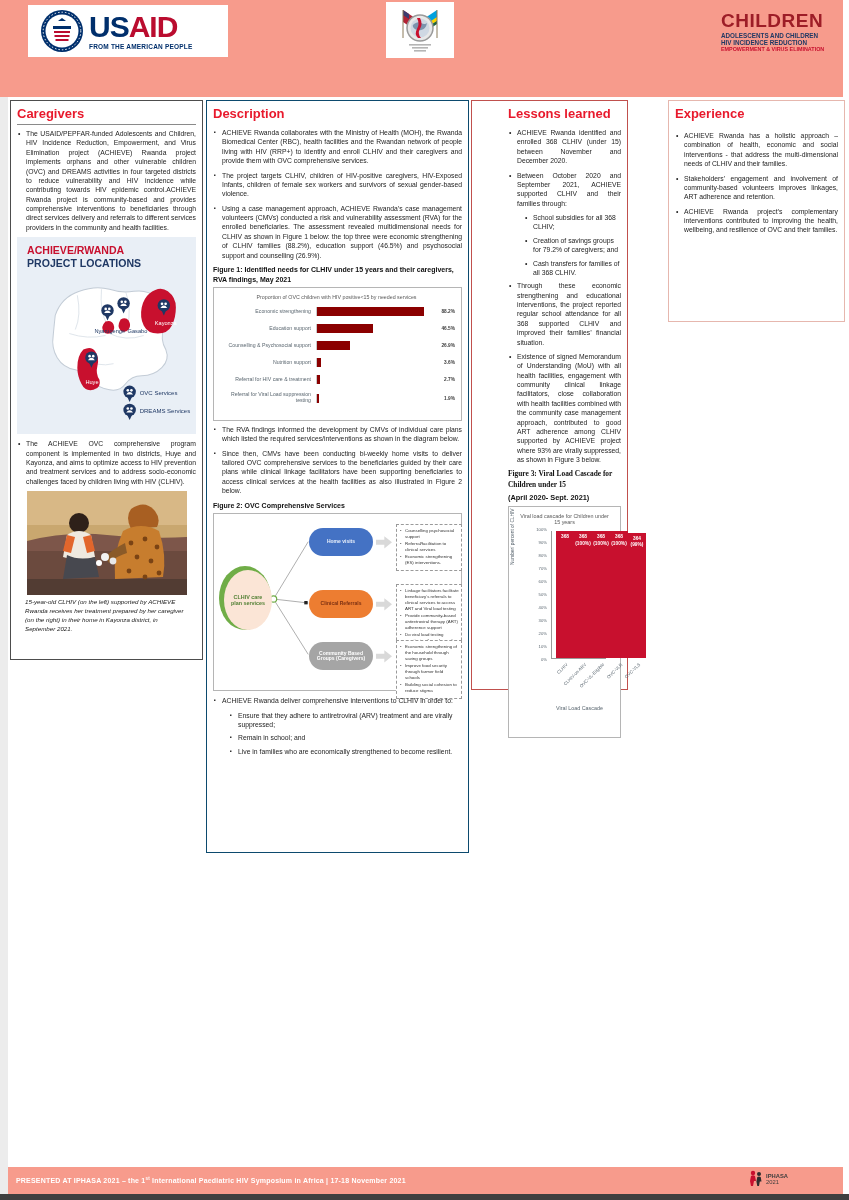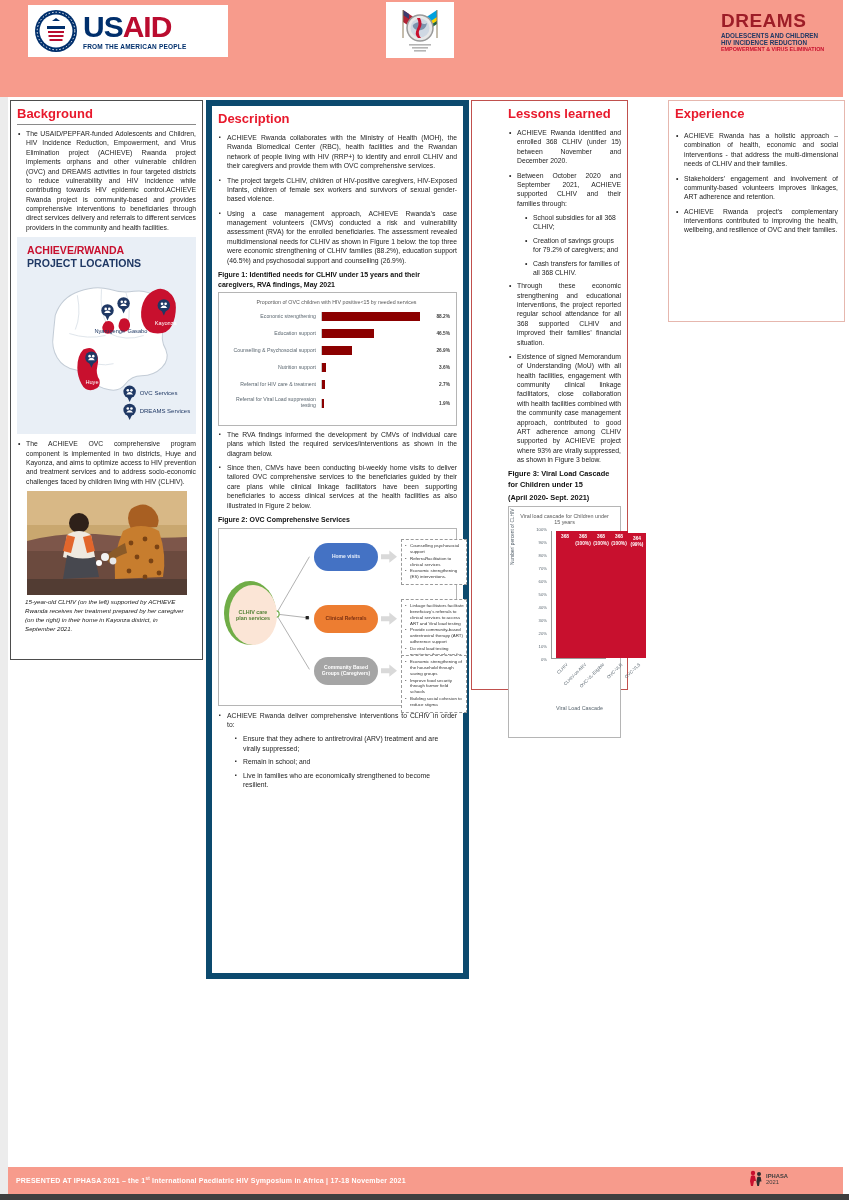--- a/index.html
+++ b/index.html
@@ -4,21 +4,21 @@
 <style>
   * { box-sizing: border-box; margin: 0; padding: 0; }
   html,body { background:#e9e9e9; }
   body { font-family: "Liberation Sans", sans-serif; }
   .poster { position:relative; width:849px; height:1200px; background:#ffffff; overflow:hidden; }
 
   
   .header { position:absolute; left:0; top:0; width:843px; height:97px; background:#f79b8c; }
   .right-sliver { position:absolute; right:0; top:0; width:6px; height:97px; background:#ffffff; }
   .logo-box { position:absolute; background:#fff; display:flex; align-items:center; }
-  .usaid-box { left:28px; top:5px; width:200px; height:52px; padding:3px 6px; gap:5px; }
+  .usaid-box { left:28px; top:5px; width:200px; height:52px; padding:3px 12px; gap:5px; }
   .usaid-text-wrap { display:flex; flex-direction:column; line-height:1; }
   .usaid-brand { font-size:30px; font-weight:bold; letter-spacing:-1px; }
   .usaid-us { color:#002F6C; } .usaid-aid { color:#BA0C2F; }
   .usaid-tagline { font-size:6.5px; color:#002F6C; font-weight:bold; margin-top:2px; letter-spacing:.2px; }
   .emblem-box { left:386px; top:2px; width:68px; height:56px; justify-content:center; }
   .achieve-logo { position:absolute; right:12px; top:10px; width:110px; text-align:left; line-height:1.15; }
   .achieve-title { color:#9D1D27; font-size:19px; font-weight:bold; letter-spacing:.5px; }
   .achieve-sub { color:#1F3864; font-size:6.3px; font-weight:bold; }
   .achieve-sub3 { color:#C8102E; font-size:5.4px; font-weight:bold; }
   .poster-title { position:absolute; left:30px; top:60px; width:730px; text-align:center;
@@ -28,21 +28,21 @@
 
   
   .gutter-left { position:absolute; left:0; top:97px; width:8px; height:1098px; background:#ececec; }
   .bottom-strip { position:absolute; left:0; top:1194px; width:849px; height:6px; background:#3f3f3f; }
 
   
   .col { position:absolute; top:100px; background:#fff; padding:5px 6px; }
   .col-heading { color:#E8192C; font-size:13px; font-weight:bold; padding-bottom:3px; }
   .col1 { left:10px;  width:193px; height:560px; border:1px solid #4d4d4d; }
   .col1 .col-heading { border-bottom:1px solid #8a8a8a; margin-bottom:4px; }
-  .col2 { left:206px; width:263px; height:879px; border:6px solid #0c4a6e; }
+  .col2 { left:206px; width:263px; height:753px; border:1px solid #0c4a6e; }
   .col3 { left:471px; width:157px; height:590px; border:1px solid #c0504d;padding-left:36px; }
   .col4 { left:668px; width:177px; height:222px; border:1px solid #e6b7ae; }
 
   .bullets { list-style:none; margin-top:4px; }
   .bullets li { position:relative; padding-left:9px; font-size:6.8px; line-height:1.38; color:#1d1d1d;
                 margin-bottom:5px; text-align:justify; }
   .bullets li::before { content:"\2022"; position:absolute; left:1px; top:0; color:#1d1d1d; }
   .sq-bullets li::before { content:"\25AA"; font-size:5.5px; top:1px; }
   .sub-bullets { list-style:none; margin:3px 0 4px 16px; }
   .sub-bullets li { position:relative; padding-left:9px; font-size:6.8px; line-height:1.38; color:#1d1d1d; margin-bottom:4px; text-align:left; }
@@ -152,32 +152,32 @@
         <circle cx="29" cy="24" r="9.5" fill="#cfd8e3"></circle>
         <path d="M23 20 q4 -3 7 -1 q4 2 6 0 q-1 6 -6 7 q-5 1 -8 -3 q-1 -2 1 -3 z" fill="#7b93ad"></path>
         <path d="M26 14 q3 6 0 11 q-3 5 1 9 l3 0 q-4 -5 -1 -9 q3 -5 0 -11 z" fill="#C8102E"></path>
         <rect x="18" y="40" width="22" height="1.6" fill="#b5b5b5"></rect>
         <rect x="21" y="43" width="16" height="1.6" fill="#b5b5b5"></rect>
         <rect x="23" y="46" width="12" height="1.6" fill="#b5b5b5"></rect>
       </svg>
     </div>
 
     <div class="achieve-logo">
-      <div class="achieve-title">DREAMS</div>
+      <div class="achieve-title">CHILDREN</div>
       <div class="achieve-sub">ADOLESCENTS AND CHILDREN</div>
       <div class="achieve-sub">HIV INCIDENCE REDUCTION</div>
       <div class="achieve-sub3">EMPOWERMENT &amp; VIRUS ELIMINATION</div>
     </div>
 
   </div>
   <div class="right-sliver"></div>
   <div class="gutter-left"></div>
 
   <section class="col col1">
-    <div class="col-heading">Background</div>
+    <div class="col-heading">Caregivers</div>
     <ul class="bullets">
       <li>The USAID/PEPFAR-funded Adolescents and Children, HIV Incidence Reduction, Empowerment, and Virus Elimination project (ACHIEVE) Rwanda project implements orphans and other vulnerable children (OVC) and DREAMS activities in four targeted districts to reduce vulnerability and HIV incidence while contributing towards HIV epidemic control.ACHIEVE Rwanda project  is community-based and  provides  comprehensive interventions to beneficiaries through direct services delivery and referrals to different services providers in the community and health facilities.</li>
     </ul>
 
     <svg class="map-panel" viewBox="0 0 178 196">
       <rect x="0" y="0" width="178" height="196" fill="#E9EFF6"></rect>
       <text x="10" y="17" font-size="10.5" font-weight="bold" fill="#C8102E">ACHIEVE/RWANDA</text>
       <text x="10" y="30" font-size="10.5" font-weight="bold" fill="#1F3864">PROJECT LOCATIONS</text>
 
       <path d="M38 78 q6 -18 24 -24 q16 -6 30 -2 q12 4 24 2 q14 -2 22 6 l8 10 q4 10 0 20 q-4 12 2 22 q4 10 -4 18 q-8 8 -20 8 q-10 0 -16 8 q-6 8 -16 6 q-12 -2 -18 -10 q-6 -8 -16 -10 q-12 -2 -18 -12 q-6 -10 -4 -22 q1 -11 2 -20 z" fill="#ffffff" stroke="#c3ccd6" stroke-width="1"></path>
@@ -375,21 +375,21 @@
     </ul>
     <ul class="sub-bullets">
       <li>School subsidies for all 368 CLHIV;</li>
       <li>Creation of savings groups for 79.2% of caregivers; and</li>
       <li>Cash transfers for families of all 368 CLHIV.</li>
     </ul>
     <ul class="bullets">
       <li>Through these economic strengthening and educational interventions, the project reported regular school attendance for all 368 supported CLHIV and improved their families’ financial situation.</li>
       <li>Existence of signed Memorandum of Understanding (MoU) with all health facilities, engagement with community clinical linkage facilitators, close collaboration with health facilities combined with the community case management approach, contributed to good ART adherence among CLHIV supported by ACHIEVE project where 93% are virally suppressed, as shown in Figure 3 below.</li>
     </ul>
-    <div class="fig-caption" style="font-size:7.4px;">Figure 3: Viral Load Cascade for Children under 15</div>
+    <div class="fig-caption" style="font-size:7.4px;font-family:Liberation Serif, serif;">Figure 3: Viral Load Cascade for Children under 15</div>
     <div class="fig-caption" style="font-size:7.4px; margin-top:1px;">(April 2020- Sept. 2021)</div>
 
     <div class="f3-box">
       <div class="f3-title">Viral load cascade for Children under 15 years</div>
       <div class="f3-ylabel">Number/ percent of CLHIV</div>
       <div class="f3-plot-wrap">
         <div class="f3-yaxis">
             <div class="f3-tick">100%</div>
             <div class="f3-tick">90%</div>
             <div class="f3-tick">80%</div>

